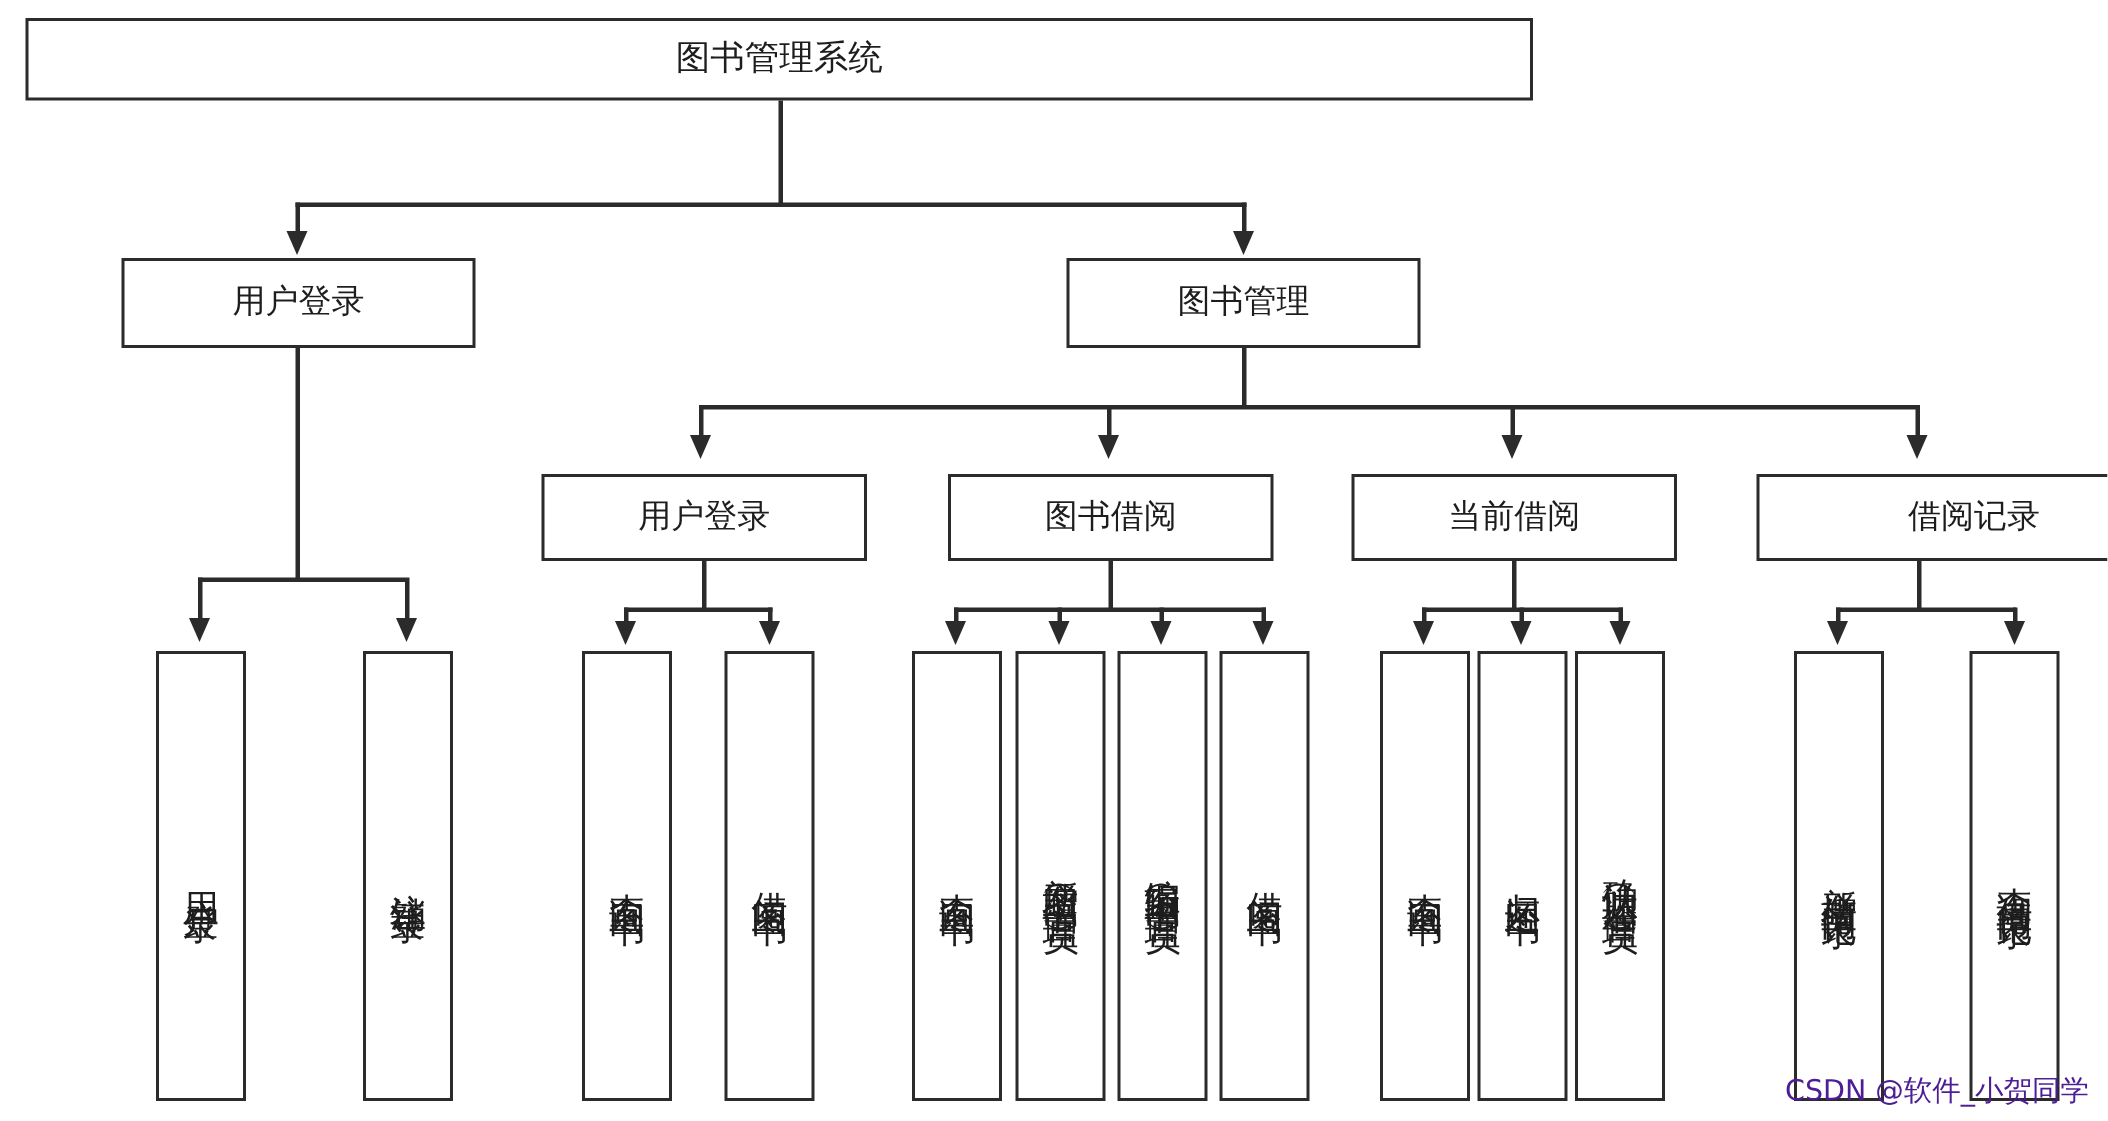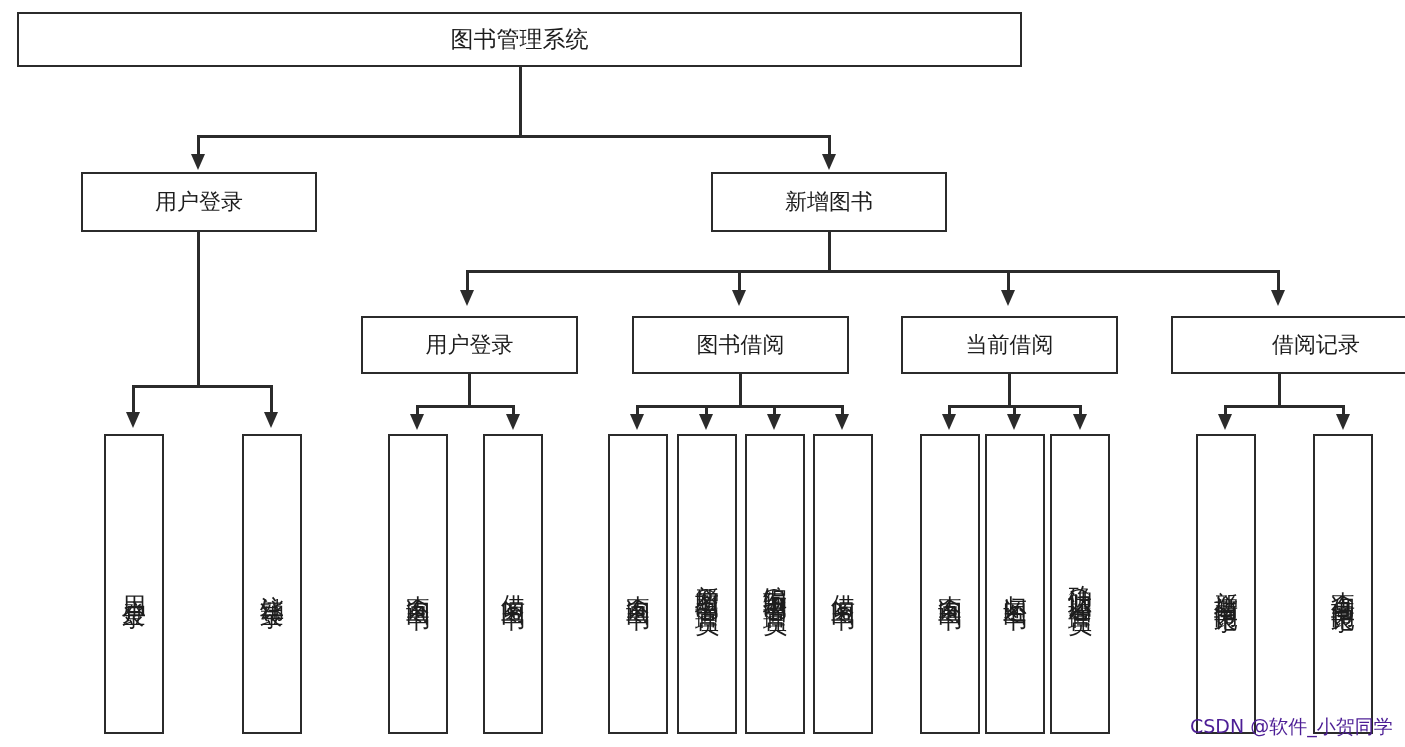--- a/index.html
+++ b/index.html
@@ -94,21 +94,21 @@
   <div class="edge vline" style="left:197px; top:135px; height:21px;"></div>
   <div class="arrow" style="left:191px; top:154px;"></div>
 
   <div class="edge vline" style="left:828px; top:135px; height:21px;"></div>
   <div class="arrow" style="left:822px; top:154px;"></div>
 
   <div class="node h" style="left:81px; top:172px; width:236px; height:60px;">
     <span class="label">用户登录</span>
   </div>
   <div class="node h" style="left:711px; top:172px; width:236px; height:60px;">
-    <span class="label">新增图书</span>
+    <span class="label">图书管理</span>
   </div>
 
   <div class="edge vline" style="left:197px; top:232px; height:155px;"></div>
   <div class="edge hline" style="left:132px; top:385px; width:138px;"></div>
   <div class="edge vline" style="left:132px; top:385px; height:29px;"></div>
   <div class="arrow" style="left:126px; top:412px;"></div>
   <div class="edge vline" style="left:270px; top:385px; height:29px;"></div>
   <div class="arrow" style="left:264px; top:412px;"></div>
 
   <div class="edge vline" style="left:828px; top:232px; height:40px;"></div>

